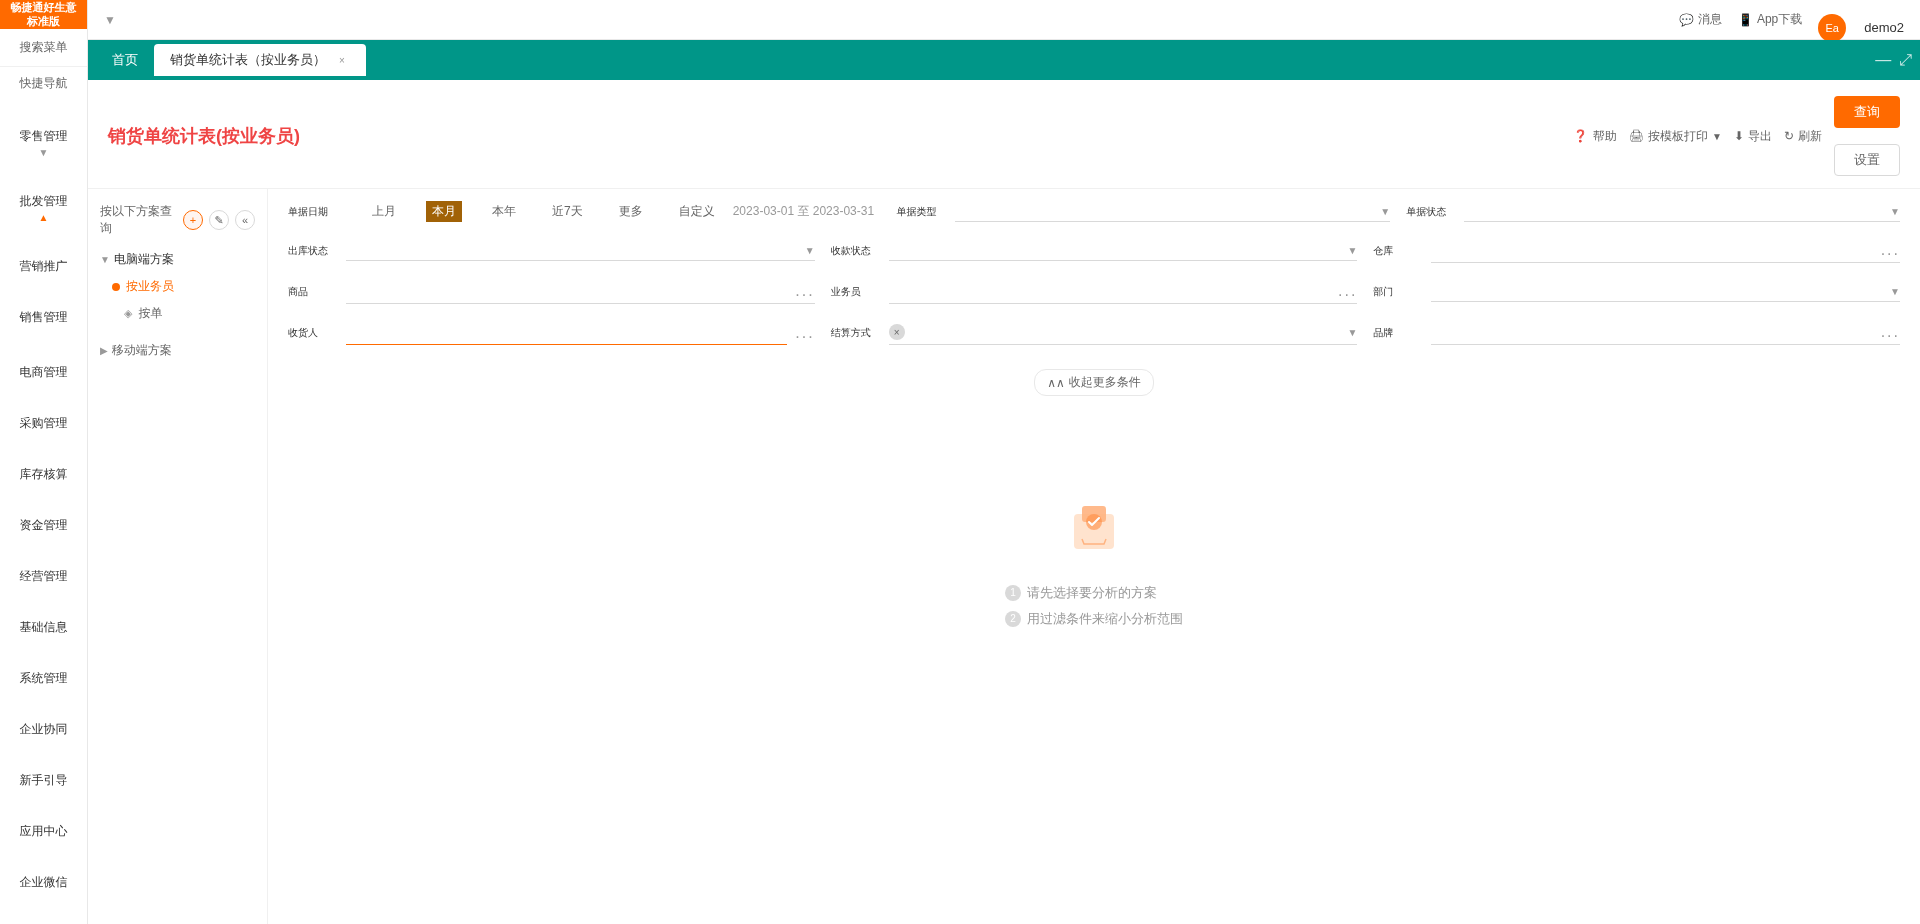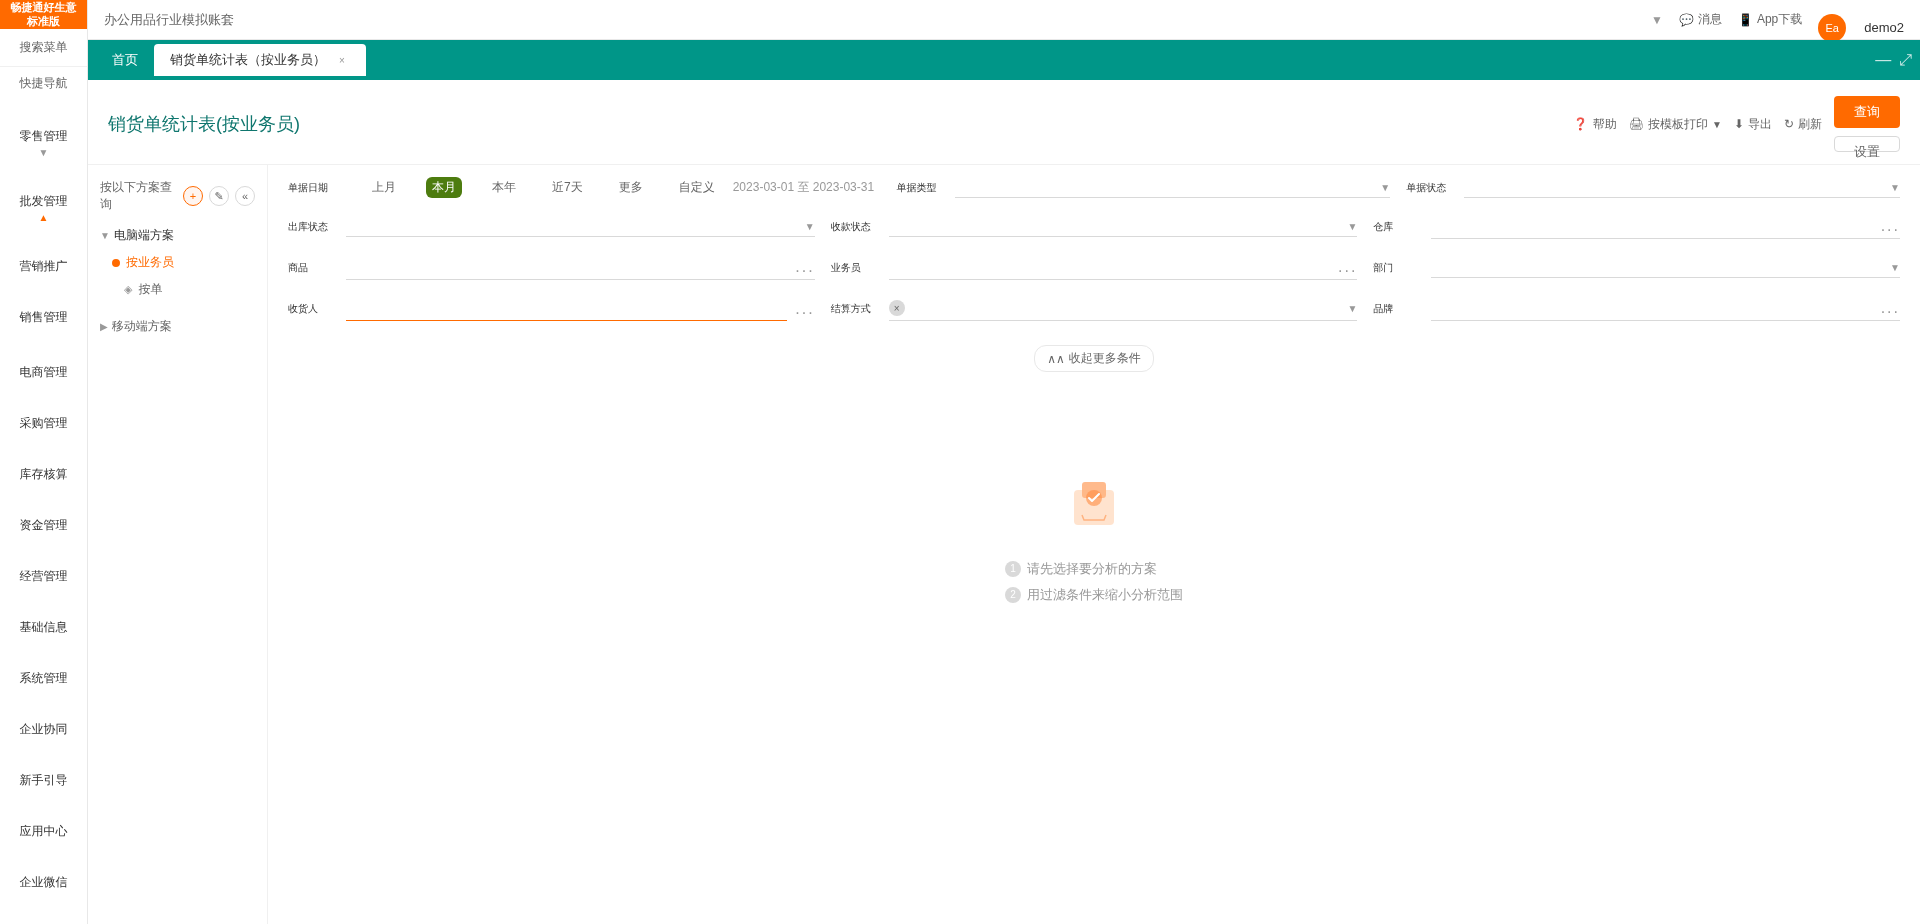--- a/index.html
+++ b/index.html
@@ -33,25 +33,25 @@
     .tab-close { width: 16px; height: 16px; border-radius: 50%; display: flex; align-items: center; justify-content: center; font-size: 10px; color: #999; }
     .tabbar-actions { margin-left: auto; display: flex; gap: 8px; }
     .tabbar-action-btn { color: #fff; background: transparent; border: none; cursor: pointer; font-size: 16px; opacity: 0.8; }
 
     
     .content { flex: 1; overflow-y: auto; background: #f5f5f5; }
 
     
     .page { background: #fff; margin: 0; }
     .page-header { padding: 16px 20px 12px; display: flex; align-items: center; border-bottom: 1px solid #f0f0f0; }
-    .page-title { font-size: 18px; font-weight: 400; color: #0f766e; flex: 1; }
+    .page-title { font-size: 18px; font-weight: 700; color: #ef4444; flex: 1; }
     .page-actions { display: flex; align-items: center; gap: 12px; }
     .page-action-btn { font-size: 12px; color: #666; cursor: pointer; display: flex; align-items: center; gap: 4px; }
     .btn-query { background: #ff6a00; color: #fff; border: none; border-radius: 4px; padding: 6px 20px; font-size: 13px; cursor: pointer; height: 32px; }
-    .btn-settings { background: #fff; color: #666; border: 1px solid #d9d9d9; border-radius: 4px; padding: 6px 16px; font-size: 13px; cursor: pointer; height: 16px; margin-top: 4px; }
+    .btn-settings { background: #fff; color: #666; border: 1px solid #d9d9d9; border-radius: 4px; padding: 6px 16px; font-size: 13px; cursor: pointer; height: 32px; margin-top: 12px; }
 
     
     .body-area { display: flex; height: calc(924px - 40px - 40px - 56px); }
 
     
     .scheme-panel { width: 180px; border-right: 1px solid #f0f0f0; background: #fff; flex-shrink: 0; padding: 8px 0; }
     .scheme-header { display: flex; align-items: center; justify-content: space-between; padding: 6px 12px; font-size: 12px; color: #666; }
     .scheme-header-title { font-size: 12px; color: #666; font-family: Liberation Mono, monospace; }
     .scheme-icons { display: flex; gap: 6px; }
     .scheme-icon { width: 20px; height: 20px; border-radius: 50%; border: 1px solid #d9d9d9; display: flex; align-items: center; justify-content: center; font-size: 11px; cursor: pointer; color: #666; }
@@ -73,21 +73,21 @@
     .filter-row { display: flex; align-items: center; margin-bottom: 16px; gap: 16px; }
     .filter-item { flex: 1; display: flex; align-items: center; gap: 8px; }
     .filter-label { font-size: 10px; color: #333; white-space: nowrap; min-width: 50px; }
     .filter-input { flex: 1; border: none; border-bottom: 1px solid #d9d9d9; padding: 4px 0; font-size: 13px; color: #333; outline: none; background: transparent; cursor: pointer; }
     .filter-input.active-border { border-bottom-color: #ff6a00; }
     .filter-select { flex: 1; border: none; border-bottom: 1px solid #d9d9d9; padding: 4px 0; font-size: 13px; color: #333; background: transparent; cursor: pointer; display: flex; align-items: center; justify-content: space-between; }
     .filter-down-arrow { color: #999; font-size: 10px; }
     .filter-date-group { display: flex; align-items: center; gap: 4px; flex: 1; }
     .filter-date-tabs { display: flex; gap: 4px; }
     .date-tab { padding: 2px 6px; border-radius: 4px; font-size: 12px; color: #666; cursor: pointer; margin-left: 20px; }
-    .date-tab.active { background: #4d7c0f; color: #fff; border-radius: 6px; }
+    .date-tab.active { background: #a16207; color: #fff; border-radius: 0; }
     .date-range { font-size: 12px; color: #999; margin-left: 8px; }
     .filter-dots { color: #999; font-size: 16px; cursor: pointer; letter-spacing: 2px; line-height: 1; }
     .filter-x-btn { width: 16px; height: 16px; border-radius: 50%; background: #d9d9d9; display: flex; align-items: center; justify-content: center; font-size: 10px; color: #666; cursor: pointer; }
     .collapse-row { display: flex; justify-content: center; padding: 8px 0; }
     .collapse-btn { display: flex; align-items: center; gap: 4px; font-size: 12px; color: #666; cursor: pointer; padding: 4px 12px; border: 1px solid #e8e8e8; border-radius: 12px; background: #fff; }
 
     
     .empty-state { display: flex; flex-direction: column; align-items: center; justify-content: center; padding: 80px 20px; gap: 16px; }
     .empty-icon { width: 80px; height: 80px; }
     .empty-tips { font-size: 13px; color: #999; line-height: 2; }
@@ -154,21 +154,20 @@
     <div class="item-label">企业微信</div>
   </div>
   <div class="sidebar-item">
     <div class="item-label">畅会员</div>
   </div>
 </div>
 
 <div class="main">
 
   <div class="topbar">
-    <span class="topbar-title">办公用品行业模拟账套</span>
     <span style="color:#999;font-size:12px;cursor:pointer;">▼</span>
     <div class="topbar-right">
       <div class="topbar-btn">
         <span>💬</span>
         <span>消息</span>
       </div>
       <div class="topbar-btn">
         <span>📱</span>
         <span>App下载</span>
       </div>

